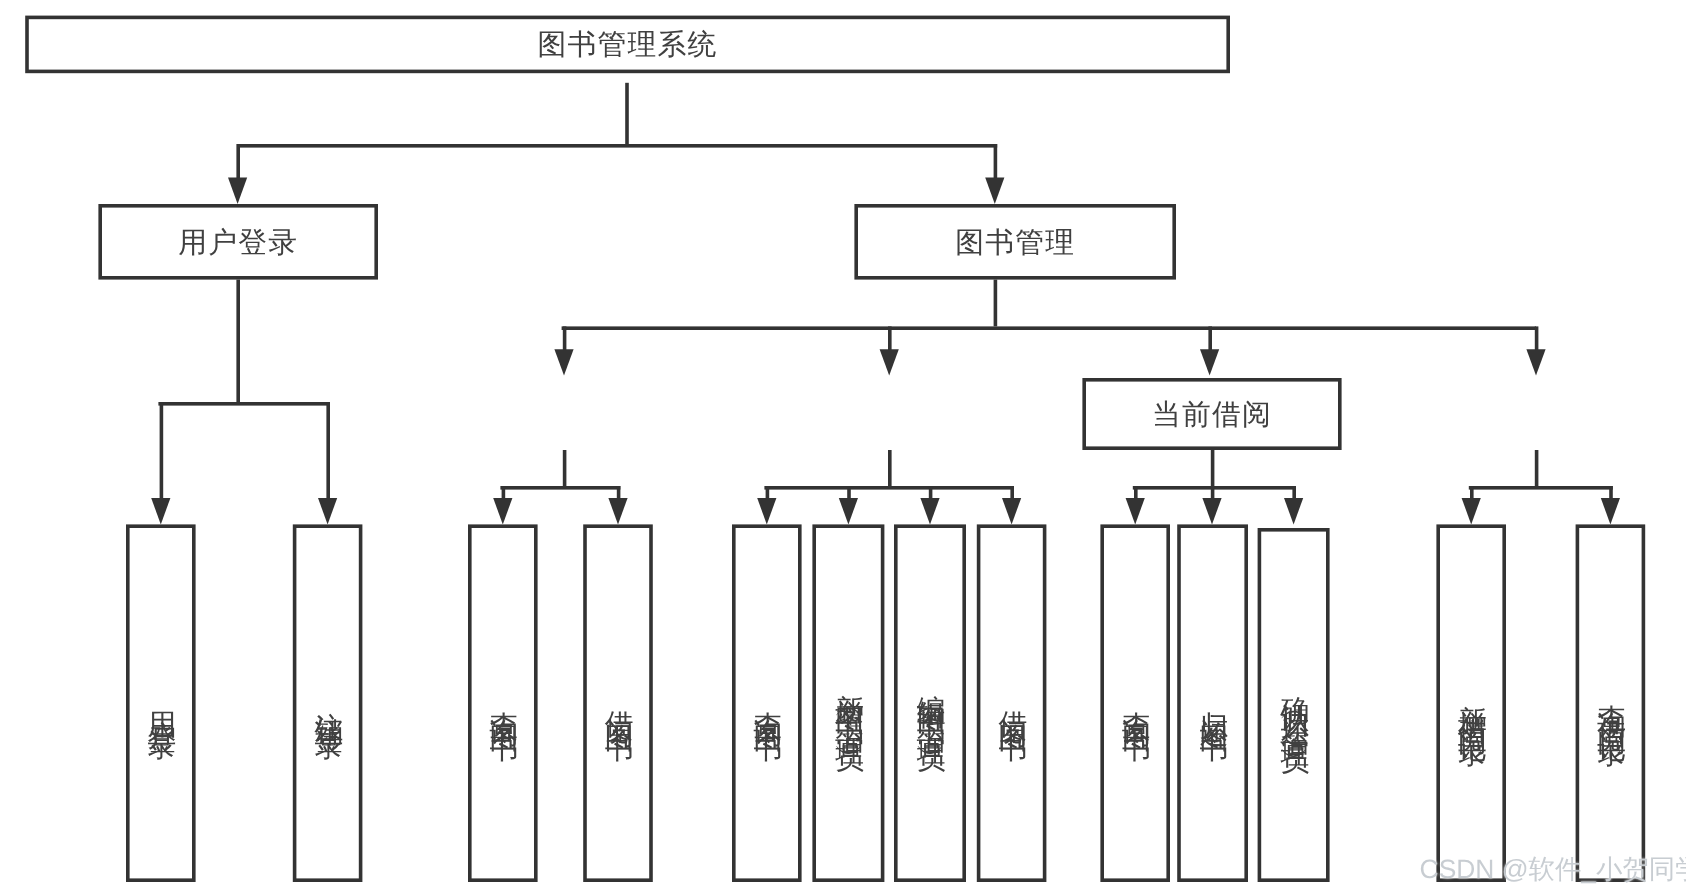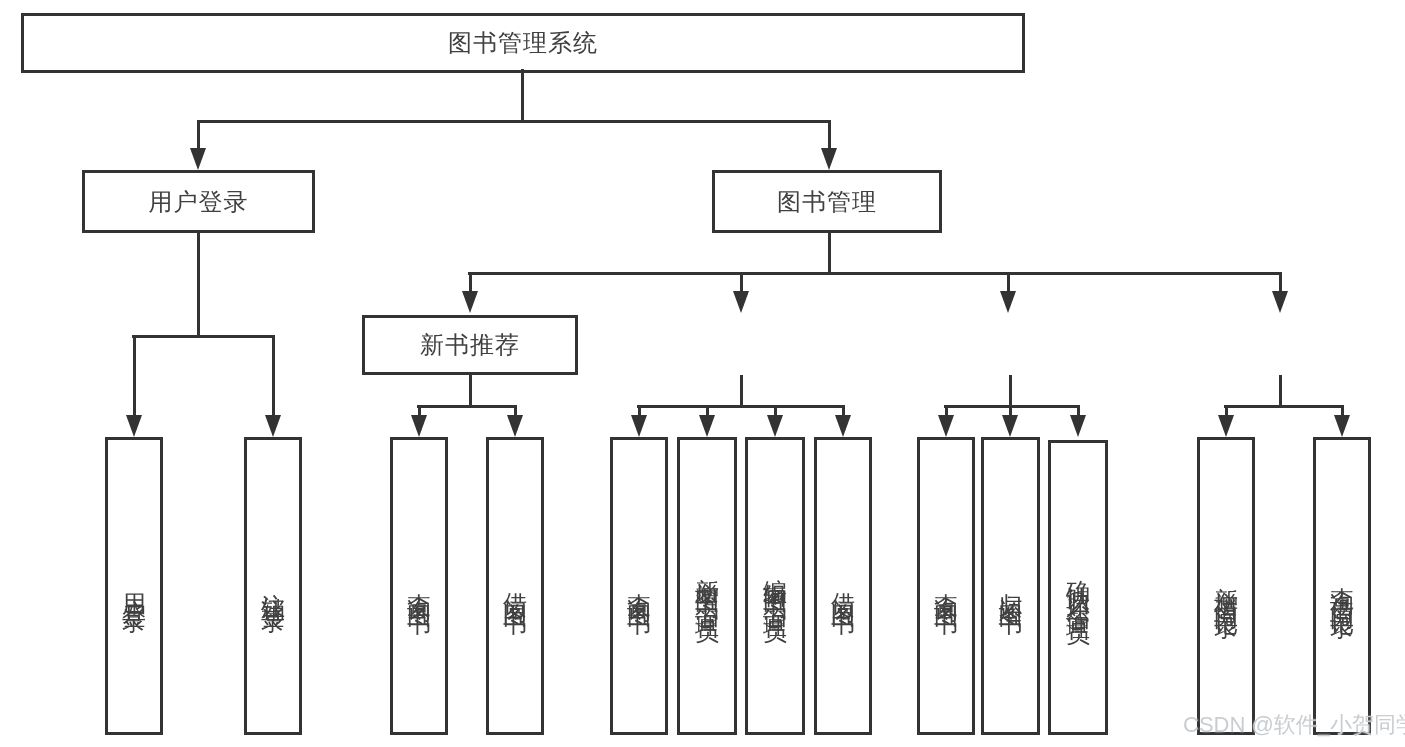--- a/index.html
+++ b/index.html
@@ -62,35 +62,35 @@
     text-shadow: 0 0 2px #ffffff;
     z-index: 10;
     white-space: nowrap;
   }
 </style>
 </head>
 <body>
 
 <div id="canvas">
 
-  <div class="box" style="left:21px; top:13px; width:1004px; height:60px;">
+  <div class="box" style="left:21px; top:13px; width:1004px; height:48px;">
     <span>图书管理系统</span>
   </div>
 
   <div class="vline" style="left:521px; top:69px; height:51px;"></div>
   <div class="hline" style="left:198px; top:120px; width:633px;"></div>
   <div class="vline" style="left:197px; top:120px; height:30px;"></div>
   <div class="arrow" style="left:190px; top:148px;"></div>
   <div class="vline" style="left:828px; top:120px; height:30px;"></div>
   <div class="arrow" style="left:821px; top:148px;"></div>
 
   <div class="box" style="left:82px; top:170px; width:233px; height:63px;">
     <span>用户登录</span>
   </div>
-  <div class="box" style="left:712px; top:170px; width:230px; height:63px;">
+  <div class="box" style="left:712px; top:170px; width:268px; height:63px;">
     <span>图书管理</span>
   </div>
 
   <div class="vline" style="left:197px; top:233px; height:102px;"></div>
   <div class="hline" style="left:132px; top:335px; width:142px;"></div>
   <div class="vline" style="left:133px; top:335px; height:82px;"></div>
   <div class="arrow" style="left:126px; top:415px;"></div>
   <div class="vline" style="left:272px; top:335px; height:82px;"></div>
   <div class="arrow" style="left:265px; top:415px;"></div>
 
@@ -98,22 +98,22 @@
   <div class="hline" style="left:468px; top:272px; width:812px;"></div>
   <div class="vline" style="left:469px; top:272px; height:21px;"></div>
   <div class="arrow" style="left:462px; top:291px;"></div>
   <div class="vline" style="left:740px; top:272px; height:21px;"></div>
   <div class="arrow" style="left:733px; top:291px;"></div>
   <div class="vline" style="left:1007px; top:272px; height:21px;"></div>
   <div class="arrow" style="left:1000px; top:291px;"></div>
   <div class="vline" style="left:1279px; top:272px; height:21px;"></div>
   <div class="arrow" style="left:1272px; top:291px;"></div>
 
-  <div class="box" style="left:362px; top:315px; width:216px; height:60px;">
-    <span>新书推荐</span>
+  <div class="box" style="left:902px; top:315px; width:216px; height:60px;">
+    <span>当前借阅</span>
   </div>
 
   <div class="vline" style="left:469px; top:375px; height:30px;"></div>
   <div class="hline" style="left:417px; top:405px; width:100px;"></div>
   <div class="vline" style="left:418px; top:405px; height:12px;"></div>
   <div class="arrow" style="left:411px; top:415px;"></div>
   <div class="vline" style="left:514px; top:405px; height:12px;"></div>
   <div class="arrow" style="left:507px; top:415px;"></div>
 
   <div class="vline" style="left:740px; top:375px; height:30px;"></div>

